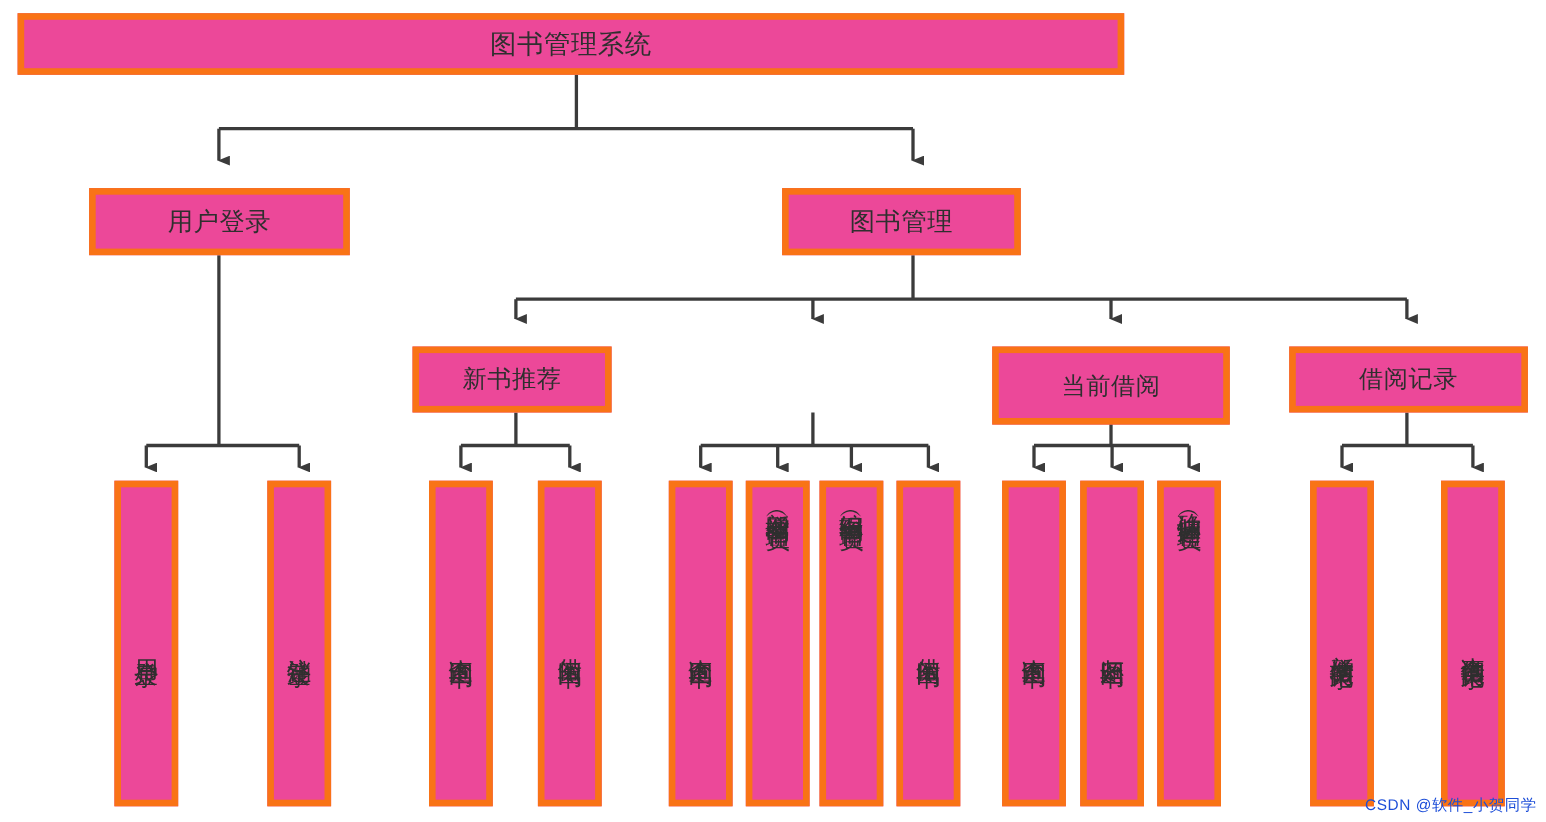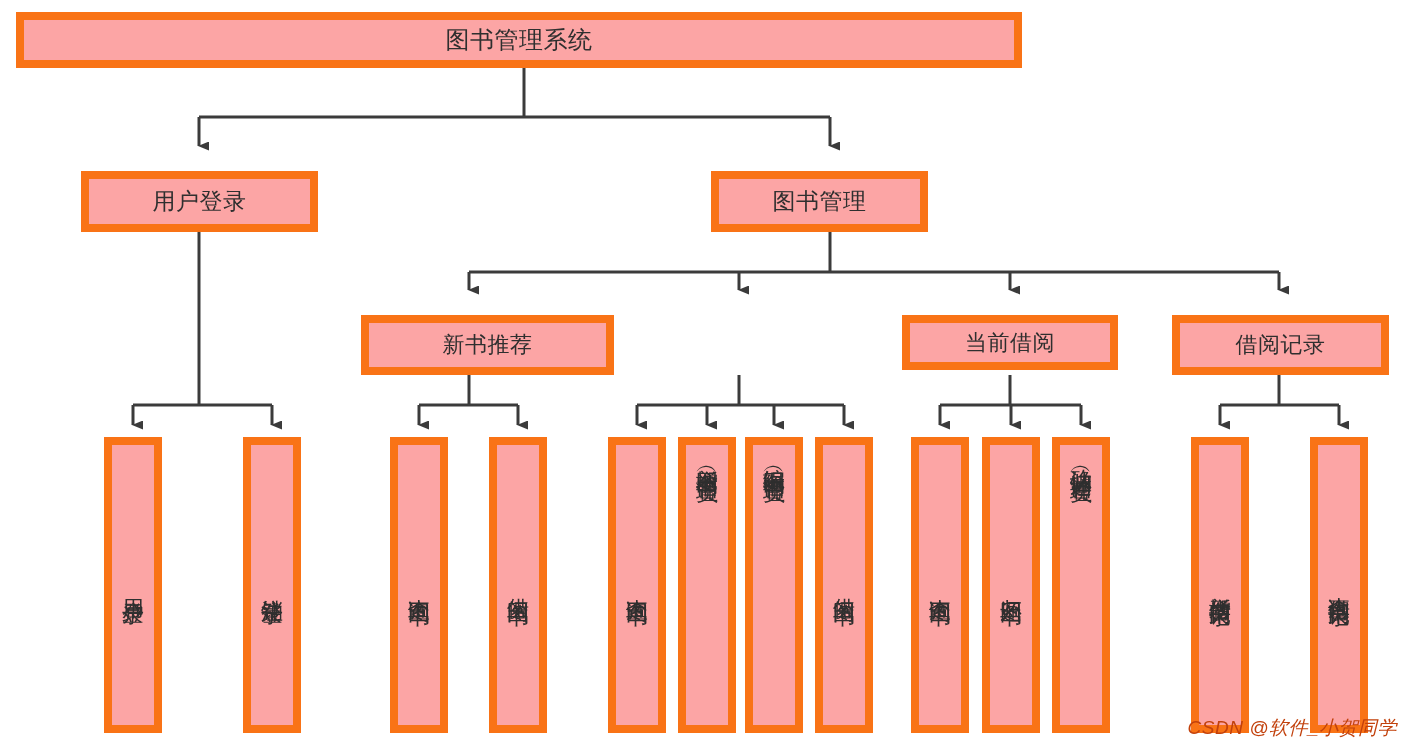--- a/index.html
+++ b/index.html
@@ -21,22 +21,22 @@
     position: absolute;
     left: 0;
     top: 0;
     width: 1405px;
     height: 747px;
     pointer-events: none;
   }
   .node {
     position: absolute;
     box-sizing: border-box;
-    border: 8px solid #f97316;
-    background: #fca5a5;
+    border: 6px solid #f97316;
+    background: #ec4899;
     display: flex;
     align-items: center;
     justify-content: center;
     color: #2f2f2f;
     letter-spacing: 0.5px;
   }
   .node.root {
     font-size: 24px;
   }
   .node.level2 {
@@ -60,25 +60,24 @@
     display: block;
   }
   .leaf.center-text {
     align-items: center;
     padding-top: 0;
   }
   .watermark {
     position: absolute;
     right: 8px;
     bottom: 6px;
-    font-size: 19px;
-    color: #c2410c;
+    font-size: 14px;
+    color: #1d4ed8;
     letter-spacing: 0.5px;
     white-space: nowrap;
-    font-style: italic;
   }
 </style>
 </head>
 <body>
 
 <div id="canvas">
 
   <svg id="wires" viewBox="0 0 1405 747" width="1405" height="747" xmlns="http://www.w3.org/2000/svg">
     <defs>
       <marker id="arrowhead" markerWidth="9" markerHeight="11" refX="4.5" refY="10" orient="auto" markerUnits="userSpaceOnUse">
@@ -133,24 +132,24 @@
     <span>图书管理系统</span>
   </div>
 
   <div class="node level2" style="left:81px; top:171px; width:237px; height:61px;">
     <span>用户登录</span>
   </div>
   <div class="node level2" style="left:711px; top:171px; width:217px; height:61px;">
     <span>图书管理</span>
   </div>
 
-  <div class="node level3" style="left:361px; top:315px; width:253px; height:60px;">
+  <div class="node level3" style="left:375px; top:315px; width:181px; height:60px;">
     <span>新书推荐</span>
   </div>
-  <div class="node level3" style="left:902px; top:315px; width:216px; height:55px;">
+  <div class="node level3" style="left:902px; top:315px; width:216px; height:71px;">
     <span>当前借阅</span>
   </div>
   <div class="node level3" style="left:1172px; top:315px; width:217px; height:60px;">
     <span>借阅记录</span>
   </div>
 
   <div class="node leaf center-text" style="left:104px; top:437px; width:58px; height:296px;">
     <span class="vtext">用户登录</span>
   </div>
   <div class="node leaf center-text" style="left:243px; top:437px; width:58px; height:296px;">

